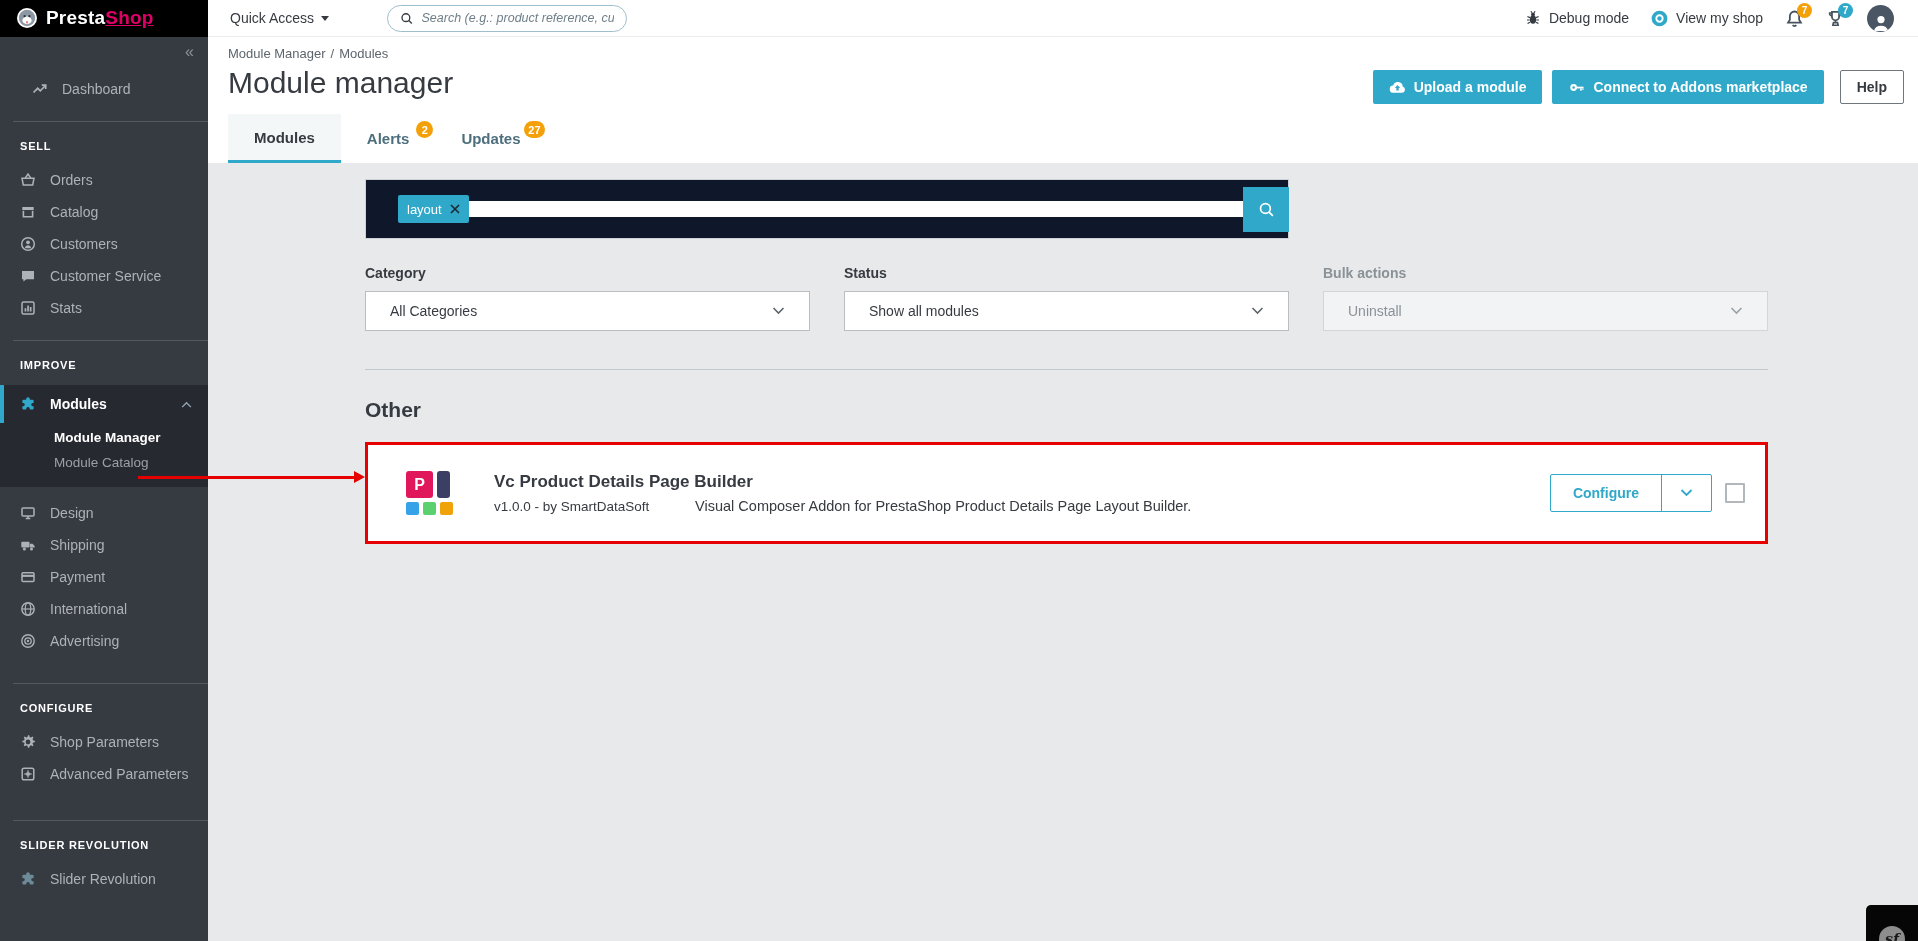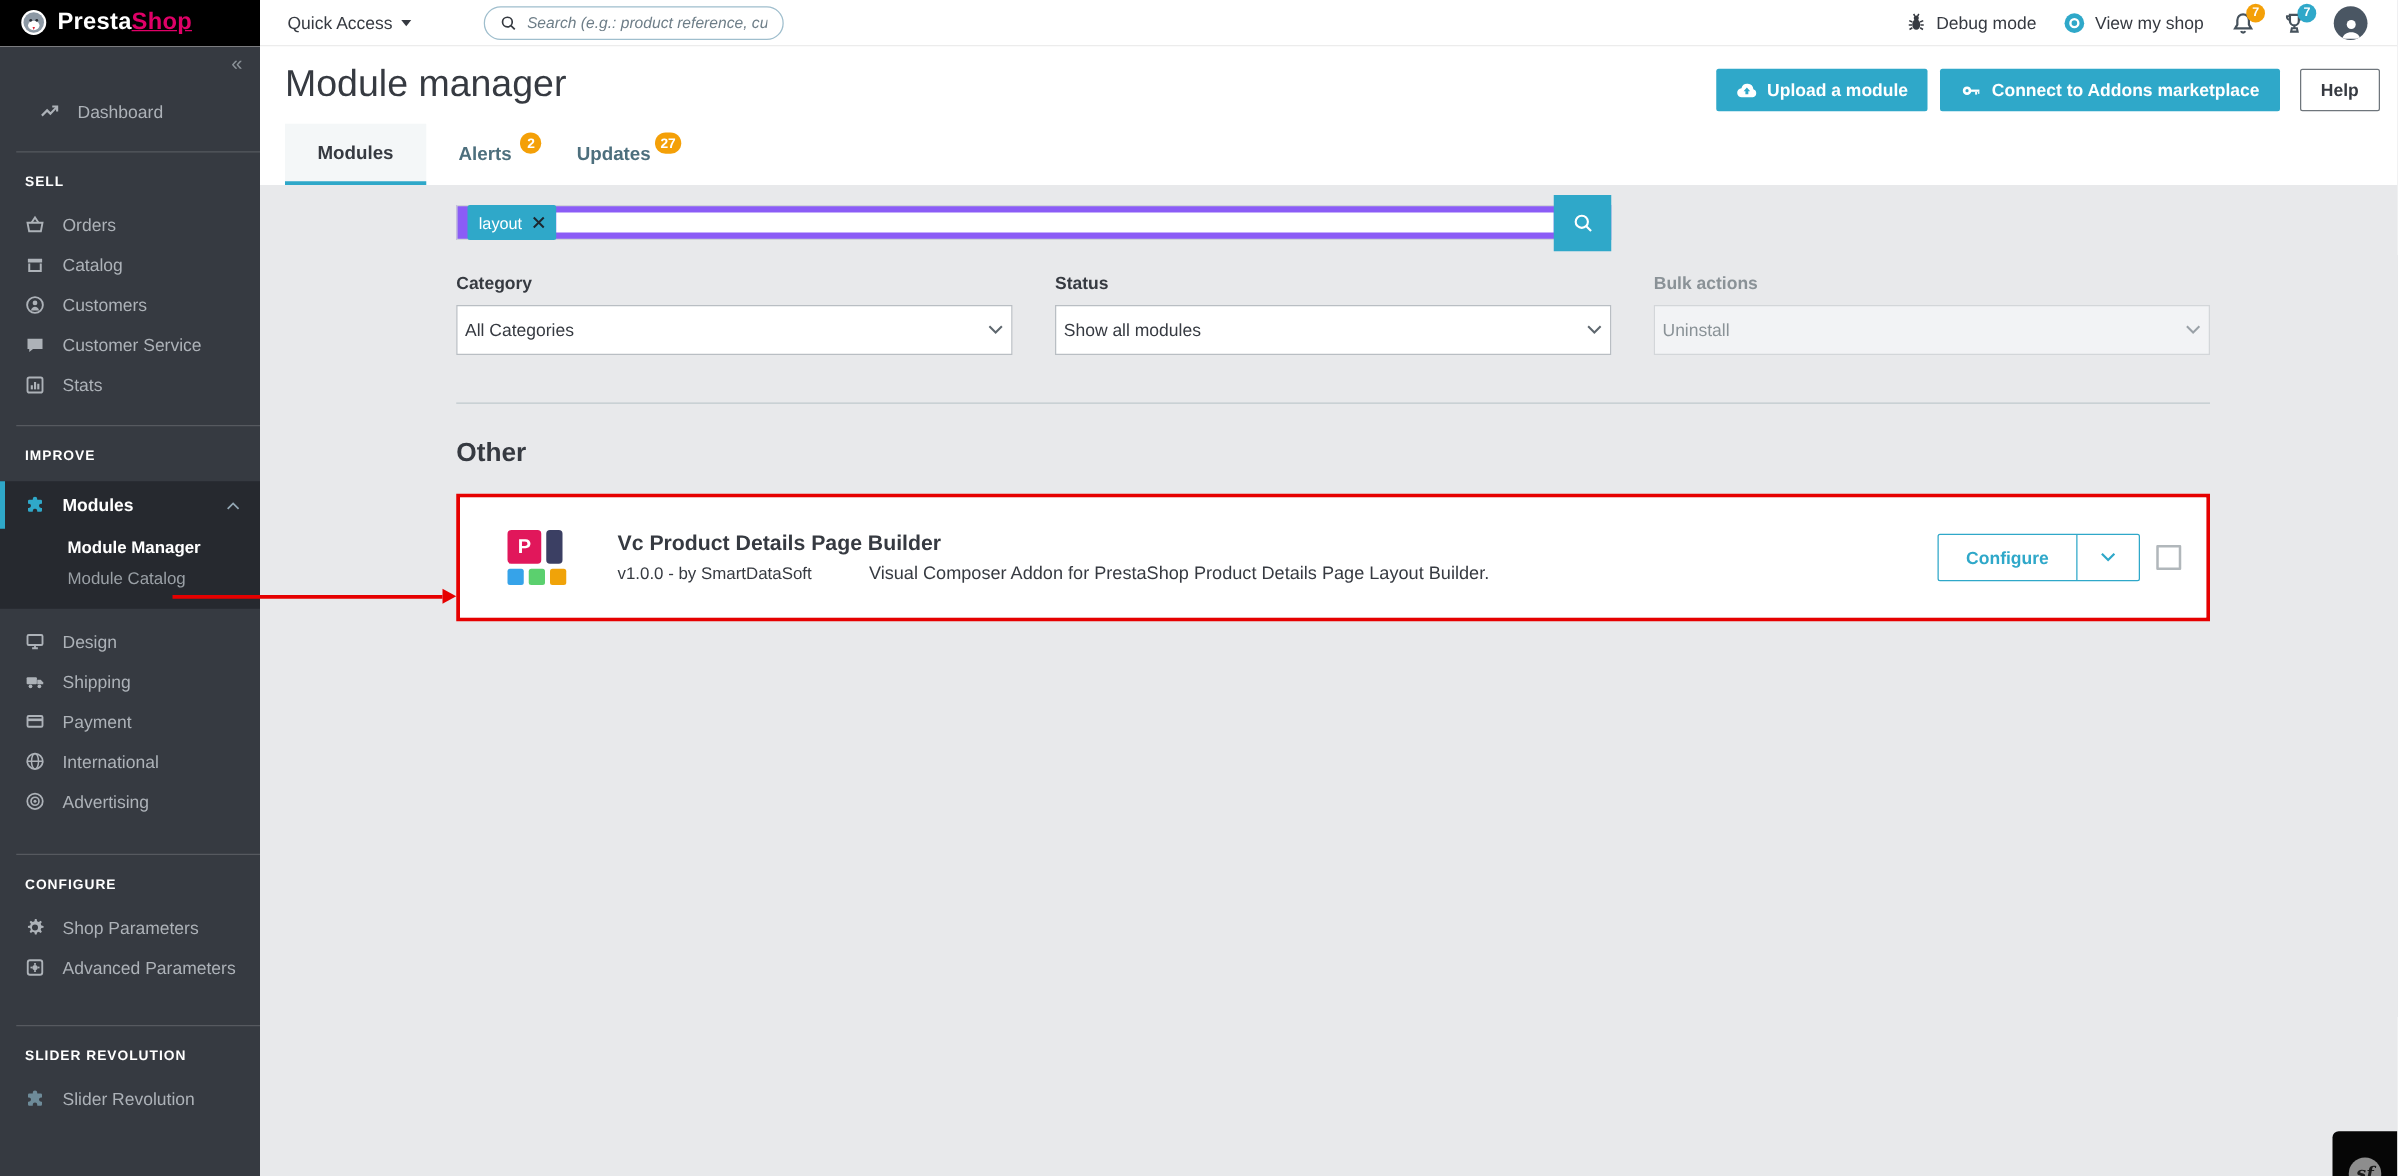--- a/index.html
+++ b/index.html
@@ -53,30 +53,30 @@
   .btn { display:flex; align-items:center; gap:8px; height:34px; padding:0 16px; font-size:14px; font-weight:bold; border-radius:2px; border:none; cursor:pointer; font-family:"Liberation Sans", sans-serif; }
   .btn.primary { background:#2fa8c9; color:#fff; }
   .btn.outline { background:#fff; color:#363a41; border:1px solid #6f767c; margin-left:6px; }
 
   .tabs { display:flex; margin-top:10px; background:#fff; }
   .tab { position:relative; height:49px; display:flex; align-items:center; padding:0 26px; font-size:15px; font-weight:bold; color:#4d6f7d; cursor:pointer; }
   .tab.active { background:#f4f7f8; color:#363a41; border-bottom:3px solid #2fa8c9; }
   .tab-badge { position:absolute; top:7px; right:2px; min-width:17px; height:17px; border-radius:9px; background:#f4a008; color:#fff; font-size:11px; font-weight:bold; display:flex; align-items:center; justify-content:center; padding:0 4px; }
 
   .content { flex:1; background:#e8e9eb; padding:16px 150px 40px 157px; }
-  .searchbar { display:flex; align-items:center; width:924px; height:28px; background:#8b5cf6; border:1px solid #cfd3d7; }
+  .searchbar { display:flex; align-items:center; width:924px; height:60px; background:#0f172a; border:1px solid #cfd3d7;padding-left:24px; }
   .search-tag { display:flex; align-items:center; gap:8px; background:#2fa8c9; color:#fff; font-size:13px; height:28px; padding:0 9px; border-radius:2px; margin-left:8px; }
   .search-tag .x { display:flex; cursor:pointer; }
   .searchbar input { flex:1; border:none; outline:none; font-size:14px; padding:0 10px; font-family:"Liberation Sans", sans-serif; }
   .search-go { width:46px; height:45px; margin:-1px -1px -1px 0; background:#2fa8c9; border:none; display:flex; align-items:center; justify-content:center; cursor:pointer; }
 
   .filters { display:grid; grid-template-columns:1fr 1fr 1fr; gap:34px; margin-top:26px; }
   .filter-label { font-size:14px; font-weight:bold; margin-bottom:10px; }
   .filter-label.muted { color:#8a9297; }
-  .select { display:flex; align-items:center; justify-content:space-between; height:40px; background:#fff; border:1px solid #b9bec3; padding:0 6px; font-size:14px; cursor:pointer; }
+  .select { display:flex; align-items:center; justify-content:space-between; height:40px; background:#fff; border:1px solid #b9bec3; padding:0 24px; font-size:14px; cursor:pointer; }
   .select.disabled { background:#f2f3f5; color:#8a9297; border-color:#d3d6d9; cursor:default; }
 
   .rule { border:none; border-top:1px solid #bfc9cd; margin-top:38px; }
   .section-heading { font-size:21px; font-weight:bold; margin-top:28px; color:#363a41; }
 
   .highlight-box { margin-top:20px; border:3px solid #e60000; width:1403px; }
   .module-card { background:#fff; height:96px; display:flex; align-items:center; padding:0 20px 0 38px; }
   .module-tile { position:relative; width:47px; height:44px; flex:none; }
   .tile { position:absolute; border-radius:3px; }
   .tile.p { left:0; top:0; width:27px; height:27px; background:#e1175b; color:#fff; font-size:16px; font-weight:bold; display:flex; align-items:center; justify-content:center; }
@@ -388,20 +388,23 @@
     <div class="nav-item">
       <svg width="16" height="16" viewBox="0 0 16 16" style="color:#6e8b99">
           <use href="#ic-puzzle"></use>
         </svg>
       <span>Slider Revolution</span>
     </div>
   </aside>
 
   <main class="main">
     <div class="header-zone">
+      <div class="breadcrumb">
+        <span>Module Manager</span><span class="sep">/</span><span>Modules</span>
+      </div>
       <div class="title-row">
         <h1 class="page-title">Module manager</h1>
         <div class="header-buttons">
           <button class="btn primary">
             <svg width="17" height="17" viewBox="0 0 16 16">
                 <use href="#ic-cloud-up"></use>
               </svg>
             <span>Upload a module</span>
           </button>
           <button class="btn primary">

